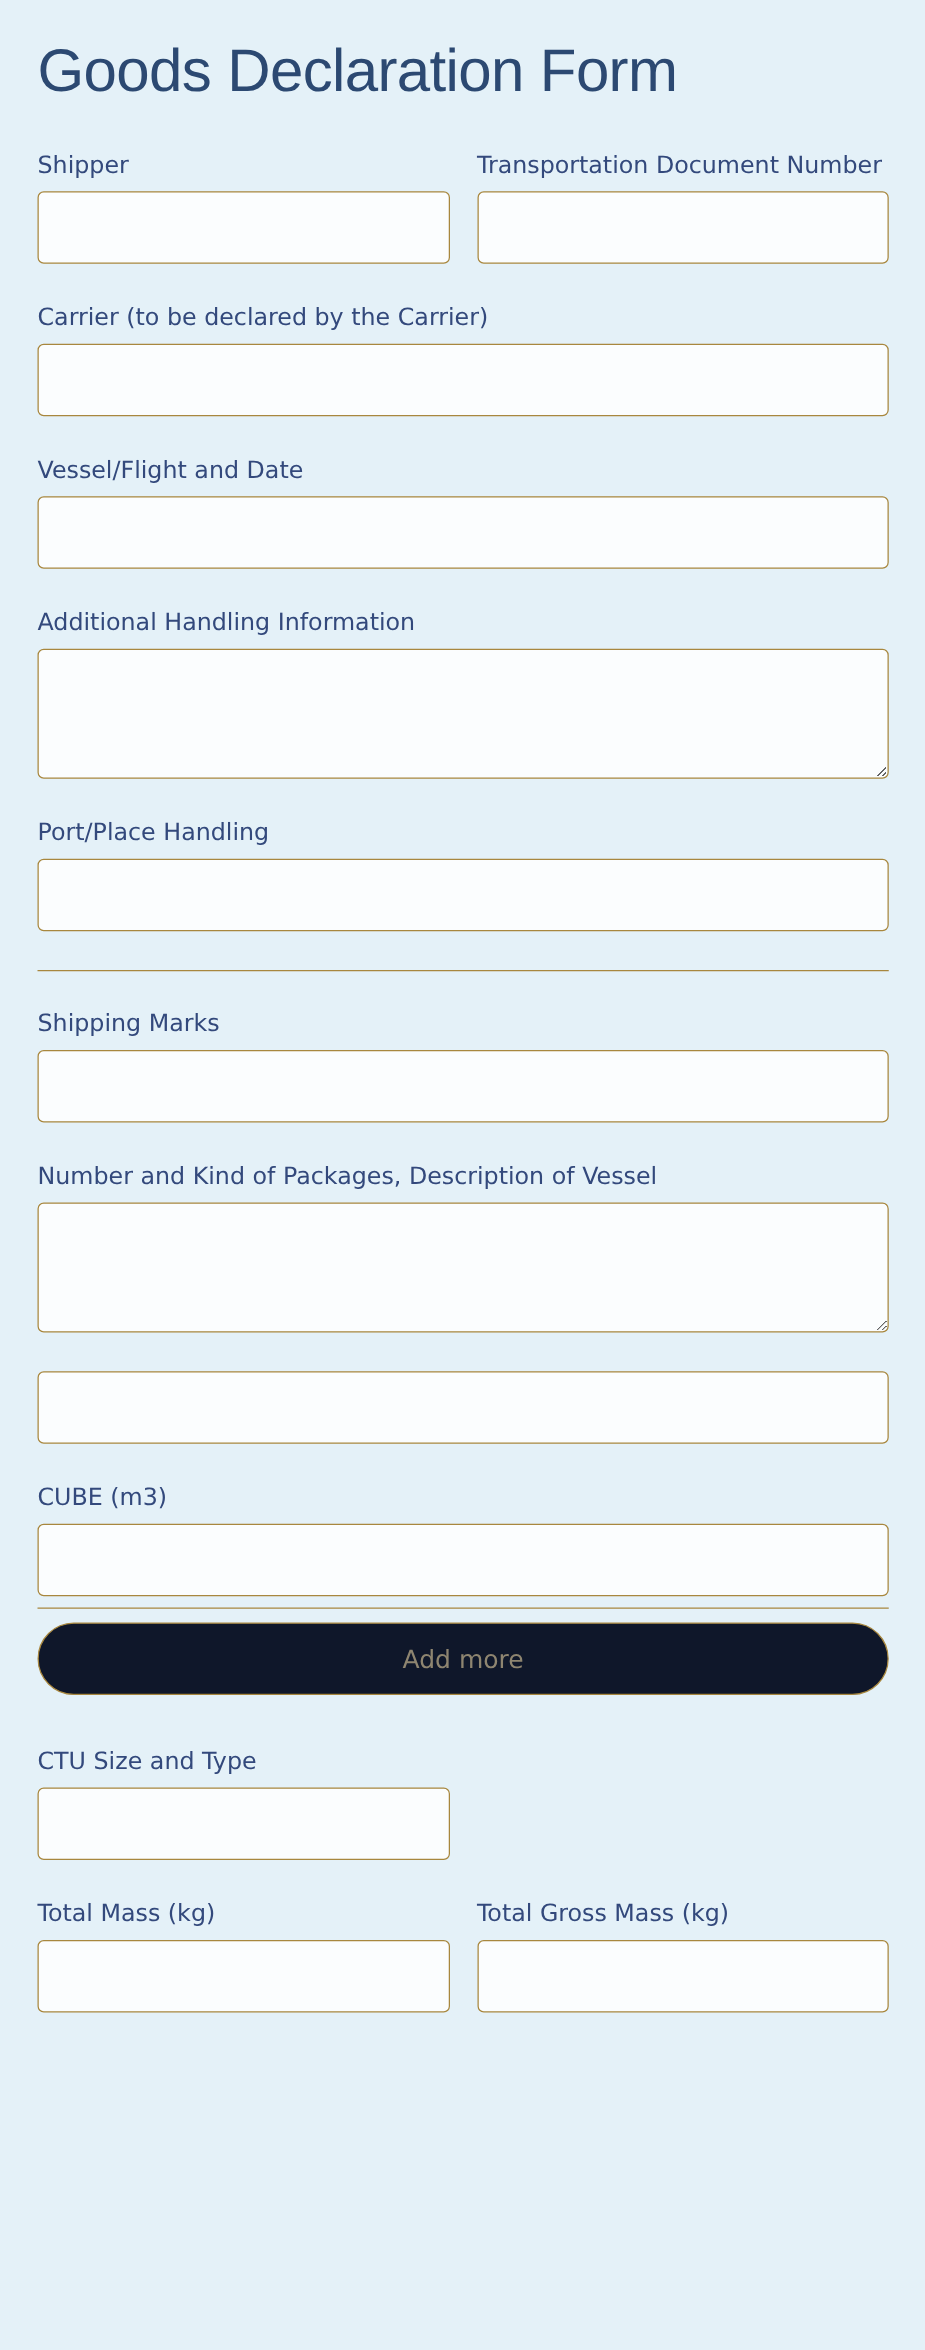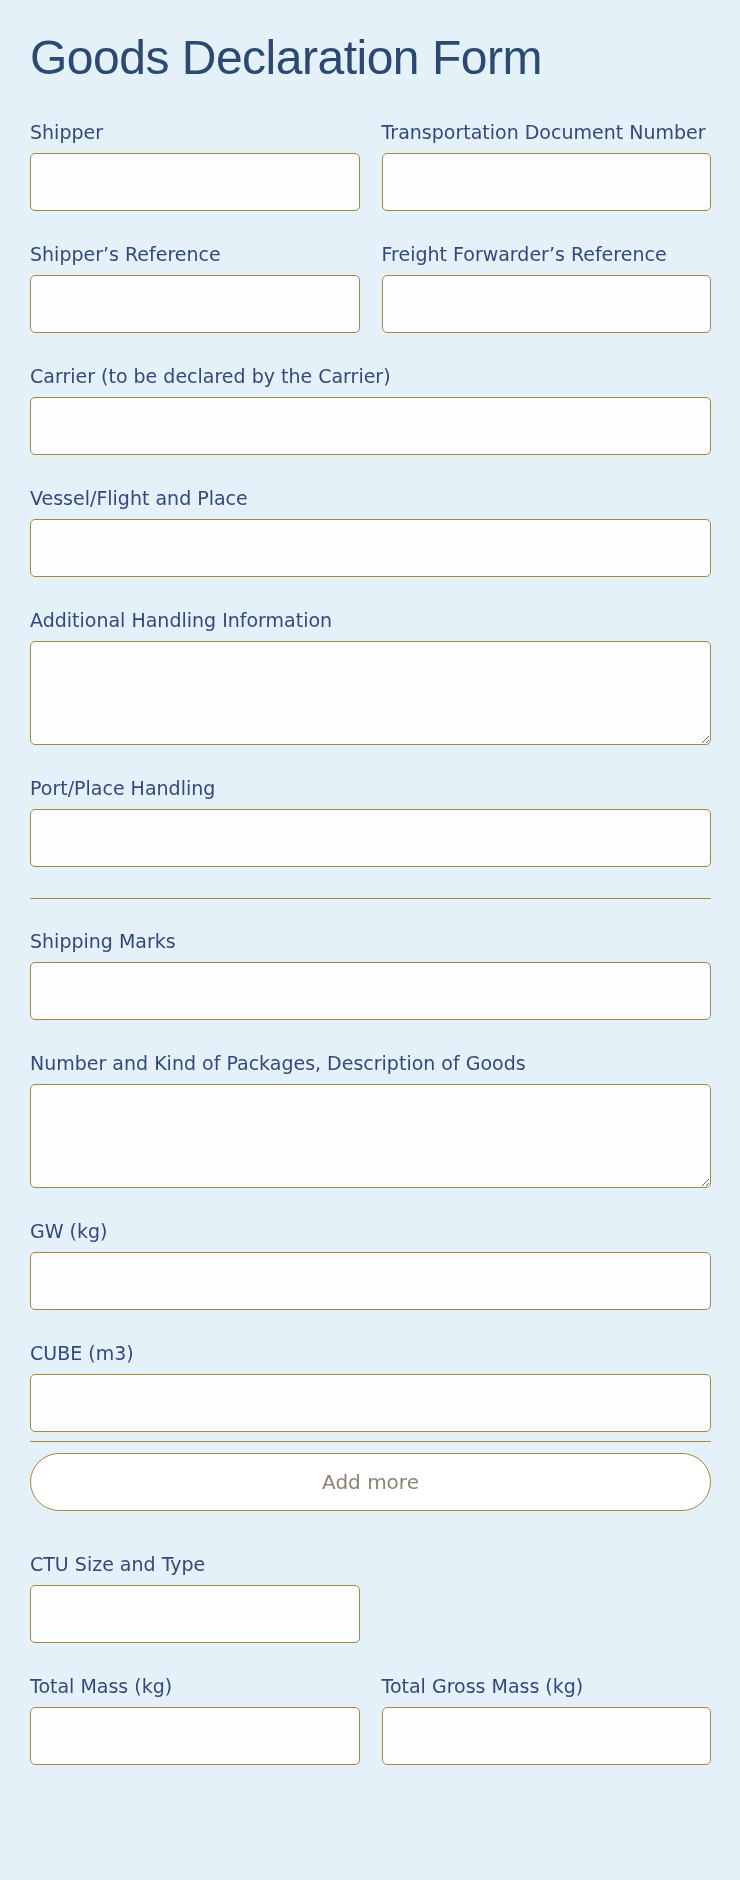--- a/index.html
+++ b/index.html
@@ -70,21 +70,21 @@
   }
   hr.divider.tight {
     margin: 9px 0 11px 0;
   }
   button.add-more {
     display: block;
     box-sizing: border-box;
     width: 100%;
     height: 58px;
     margin: 0 0 41px 0;
-    background: #ffffff;
+    background: #0f172a;
     border: 1px solid #a8873e;
     border-radius: 29px;
     font-family: "DejaVu Sans", sans-serif;
     font-size: 20px;
     color: #8e8570;
     cursor: pointer;
   }
 </style>
 </head>
 <body>
@@ -98,38 +98,28 @@
       <label>Shipper</label>
       <input class="ctl" type="text" value="" style="">
     </div>
     <div class="field">
       <label>Transportation Document Number</label>
       <input class="ctl" type="text" value="" style="">
     </div>
   </div>
 
 
-  <div class="row">
-    <div class="field">
-      <label>Shipper’s Reference</label>
-      <input class="ctl" type="text" value="" style="">
-    </div>
-    <div class="field">
-      <label>Freight Forwarder’s Reference</label>
-      <input class="ctl" type="text" value="" style="">
-    </div>
-  </div>
 
   <div class="field">
     <label>Carrier (to be declared by the Carrier)</label>
     <input class="ctl" type="text" value="" style="">
   </div>
 
   <div class="field">
-    <label>Vessel/Flight and Place</label>
+    <label>Vessel/Flight and Date</label>
     <input class="ctl" type="text" value="" style="">
   </div>
 
   <div class="field">
     <label>Additional Handling Information</label>
     <textarea class="ctl" style=""></textarea>
   </div>
 
   <div class="field">
     <label>Port/Place Handling</label>
@@ -137,26 +127,25 @@
   </div>
 
   <hr class="divider">
 
   <div class="field">
     <label>Shipping Marks</label>
     <input class="ctl" type="text" value="" style="">
   </div>
 
   <div class="field">
-    <label>Number and Kind of Packages, Description of Goods</label>
+    <label>Number and Kind of Packages, Description of Vessel</label>
     <textarea class="ctl" style=""></textarea>
   </div>
 
   <div class="field">
-    <label>GW (kg)</label>
     <input class="ctl" type="text" value="" style="">
   </div>
 
   <div class="field tight">
     <label>CUBE (m3)</label>
     <input class="ctl" type="text" value="" style="">
   </div>
 
   <hr class="divider tight">
 

